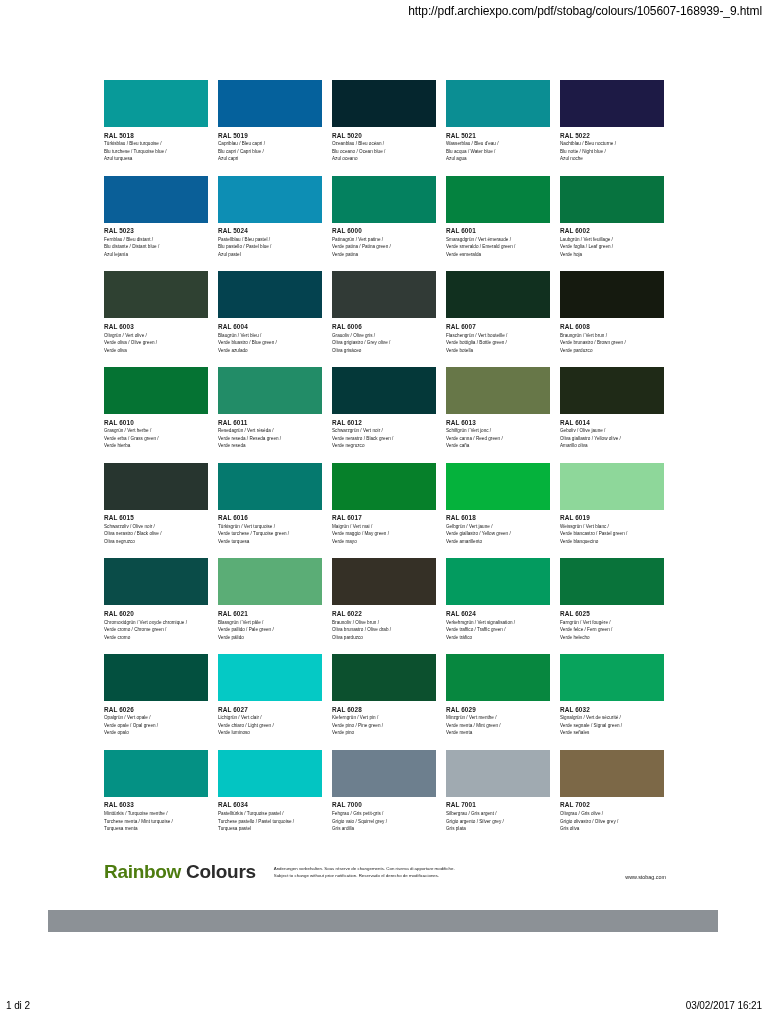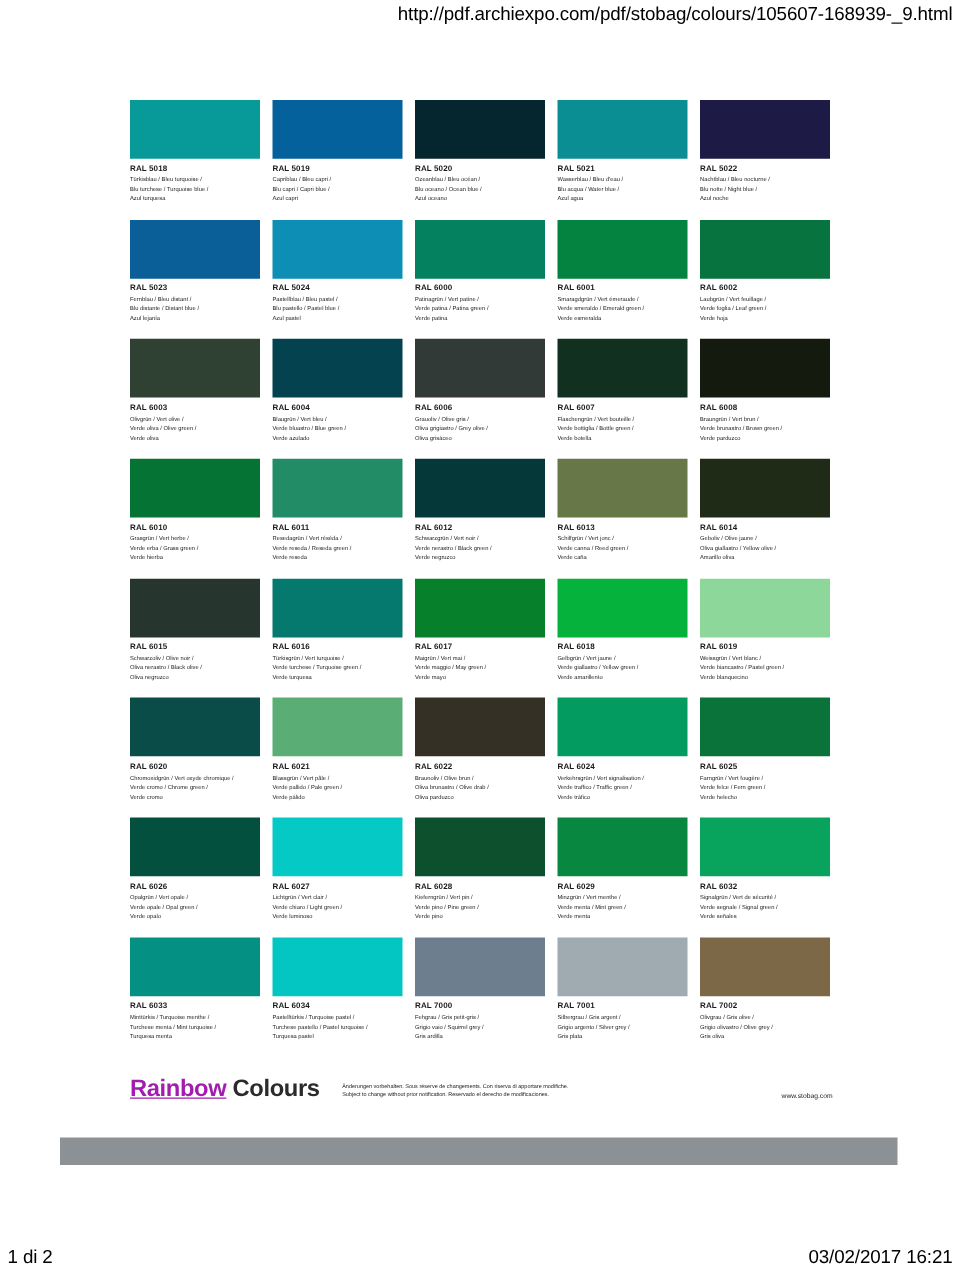--- a/index.html
+++ b/index.html
@@ -24,39 +24,39 @@
     left: 0;
     width: 768px;
     height: 22px;
     display: flex;
     align-items: center;
     justify-content: flex-end;
     padding-right: 6px;
     box-sizing: border-box;
   }
   .print-header .url {
-    font-size: 15px;
+    font-size: 12px;
     letter-spacing: -0.1px;
     color: #000;
     white-space: nowrap;
   }
 
   
   .print-footer {
     position: absolute;
     left: 0;
     bottom: 12px;
     width: 768px;
     height: 14px;
     box-sizing: border-box;
     padding: 0 6px;
     display: flex;
     align-items: center;
     justify-content: space-between;
-    font-size: 15px;
+    font-size: 10px;
     letter-spacing: -0.1px;
     color: #000;
   }
 
   
   .sheet {
     position: absolute;
     top: 24px;
     left: 0;
     width: 768px;
@@ -110,21 +110,21 @@
     display: flex;
     align-items: flex-end;
     justify-content: space-between;
   }
   .brand-logo {
     font-size: 19px;
     line-height: 1;
     white-space: nowrap;
     letter-spacing: -0.3px;
   }
-  .brand-logo .bold { font-weight: 700; color: #a21caf; text-decoration: underline; }
+  .brand-logo .bold { font-weight: 700; color: #4d7c0f; }
   .brand-logo .light { font-weight: 700; color: #2b2b2b; }
 
   .disclaimer {
     font-size: 4.4px;
     line-height: 1.75;
     color: #1a1a1a;
     margin-bottom: 1px;
     margin-left: 18px;
     flex: 1;
   }

